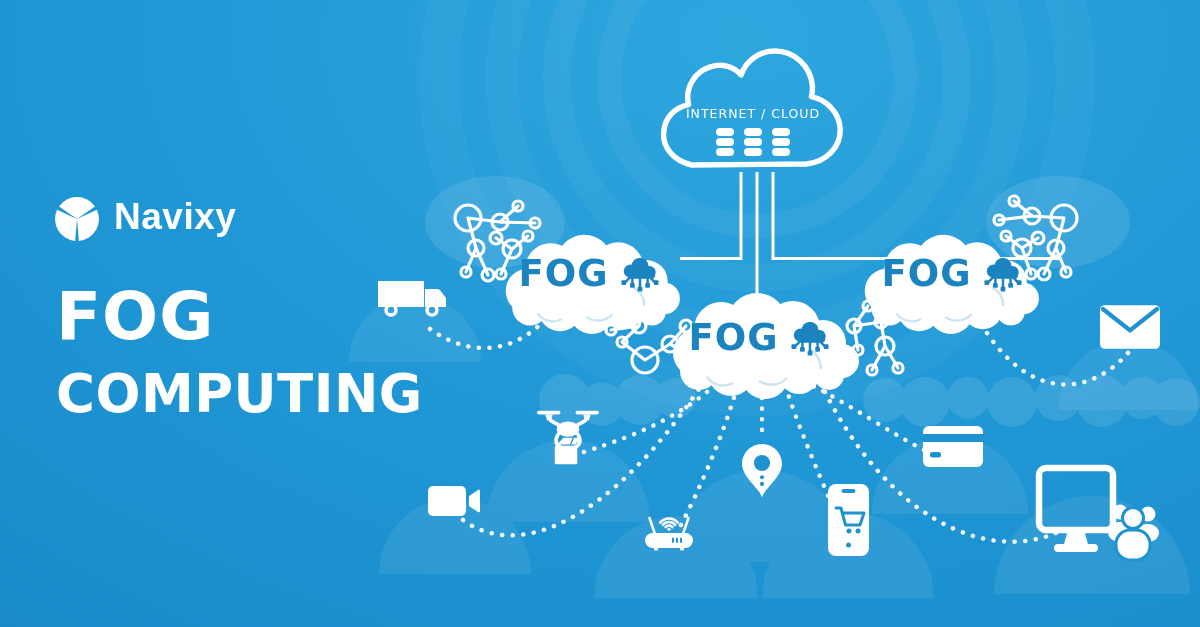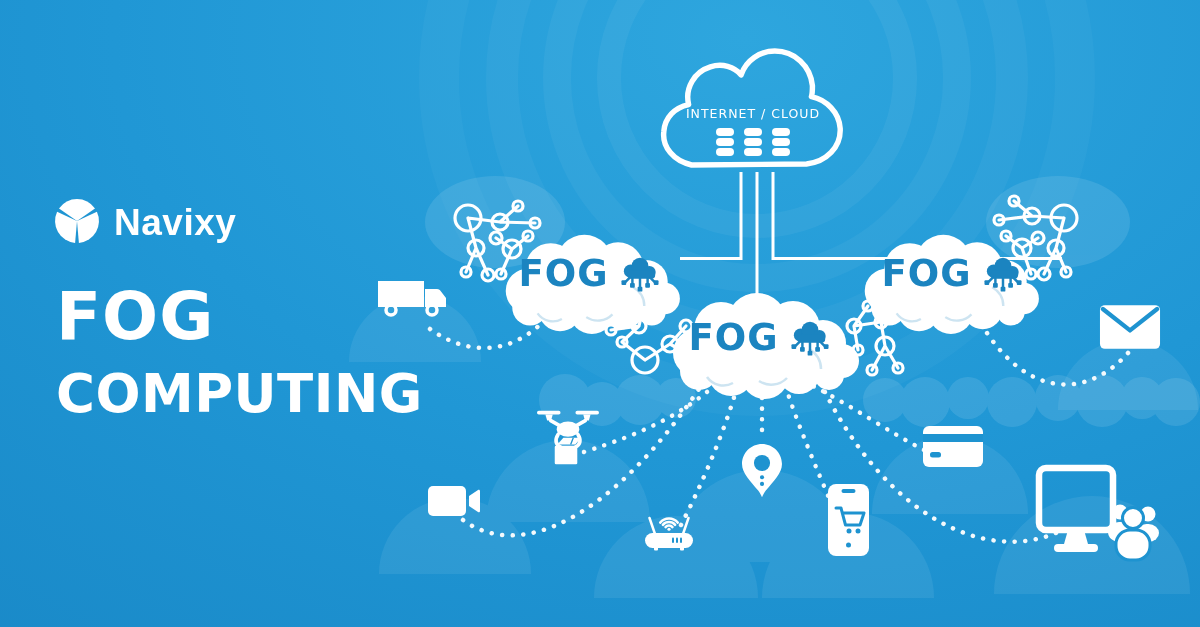--- a/index.html
+++ b/index.html
@@ -3,21 +3,21 @@
 <meta charset="utf-8">
 <style>
   html,body{margin:0;padding:0;background:#0c6ea8;}
   .stage{
     position:relative;width:1200px;height:627px;overflow:hidden;
     font-family:"Liberation Sans",sans-serif;
     background:radial-gradient(1500px 1000px at 62% 6%, #2ea6de 0%, #2097d5 42%, #1682c1 100%);
   }
   .abs{position:absolute;}
   svg{display:block;overflow:visible;}
-  .brand{display:flex;align-items:flex-end;gap:14px;color:#fff;}
+  .brand{display:flex;align-items:flex-start;gap:14px;color:#fff;}
   .brand-name{font-size:37px;font-weight:600;letter-spacing:.5px;}
   .title{color:#fff;font-family:"DejaVu Sans","Liberation Sans",sans-serif;font-weight:700;line-height:1;}
   .title-line1{font-size:66px;letter-spacing:1px;}
   .title-line2{font-size:53px;margin-top:17px;letter-spacing:.5px;text-align:right;}
   .fog-label{display:flex;align-items:center;justify-content:center;gap:9px;width:170px;}
   .fog-text{font-family:"DejaVu Sans","Liberation Sans",sans-serif;font-weight:700;font-size:37px;color:#1b84c0;letter-spacing:1px;}
   .inet-label{width:210px;text-align:center;color:#fff;font-weight:400;font-size:12.5px;letter-spacing:1px;font-family:"DejaVu Sans","Liberation Sans",sans-serif;}
   .db-row{display:flex;justify-content:center;gap:10px;width:210px;}
 </style>
 </head>

